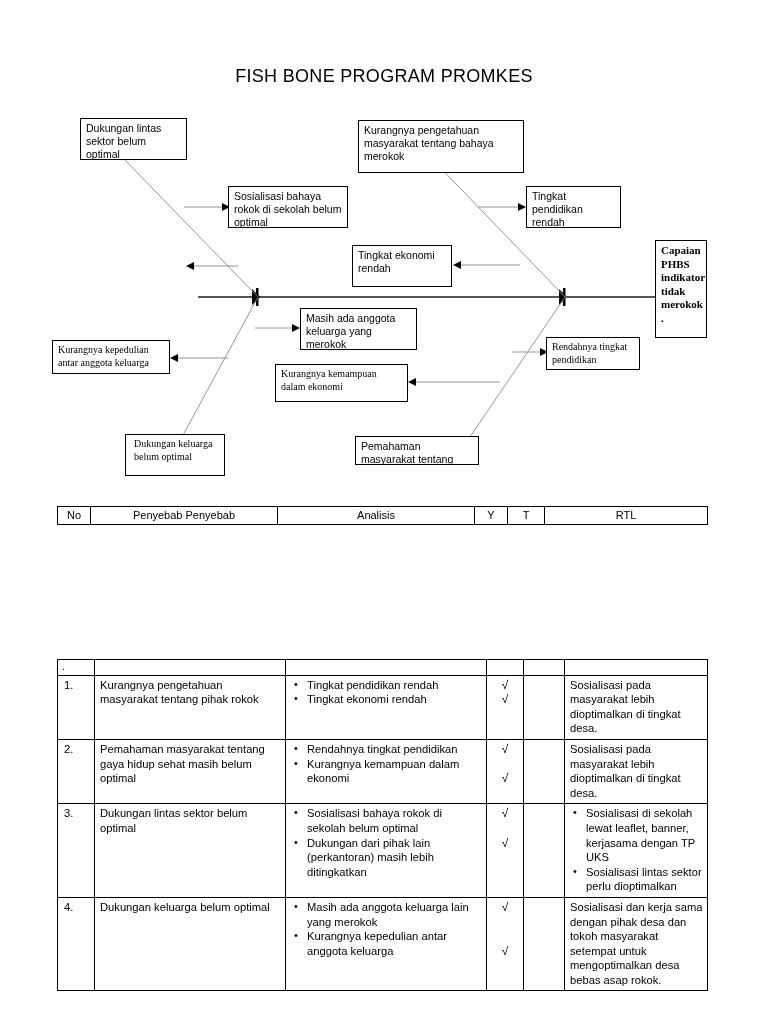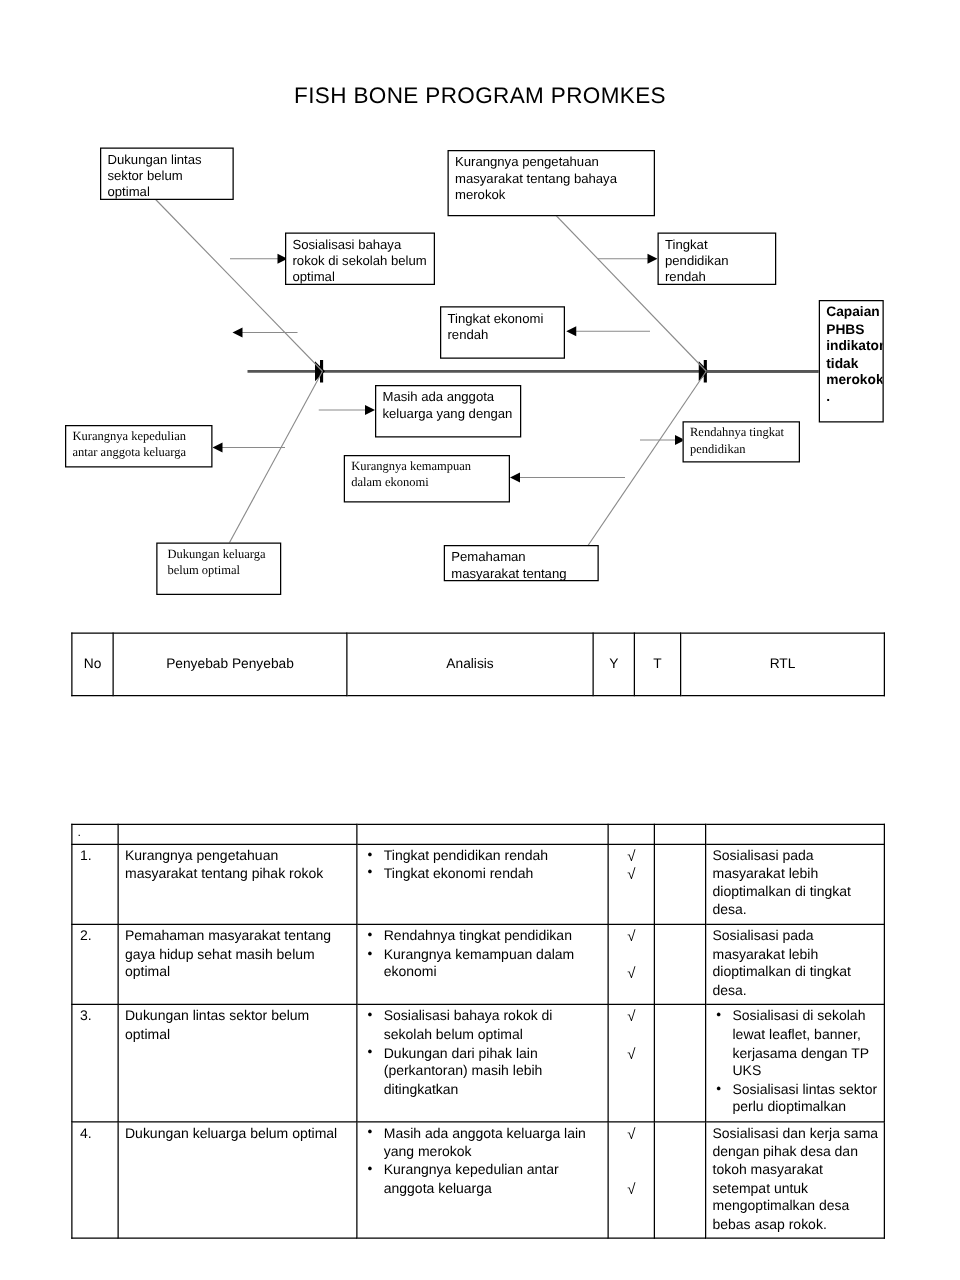--- a/index.html
+++ b/index.html
@@ -56,35 +56,36 @@
     font-family: "Liberation Serif", serif;
     font-size: 10px;
     line-height: 12.5px;
   }
   .fb-box.head {
     font-weight: bold;
     font-size: 11px;
     line-height: 13.5px;
     border: 1px solid #000000;
     padding: 3px 3px 2px 5px;
+    font-family: Liberation Serif, serif;
   }
 
   
   #header-table {
     position: absolute;
     left: 57px;
     top: 506px;
     width: 651px;
     border-collapse: collapse;
     font-size: 11px;
   }
   #header-table td {
     border: 1px solid #000000;
     height: 17px;
-    padding: 16px 2px;
+    padding: 0 2px;
     text-align: center;
     vertical-align: middle;
     line-height: 13px;
   }
 
   
   #main-table {
     position: absolute;
     left: 57px;
     top: 659px;
@@ -194,21 +195,21 @@
   <div class="fb-box serif" style="left:52px; top:340px; width:118px; height:34px;">Kurangnya kepedulian antar anggota keluarga</div>
 
   <div class="fb-box serif" style="left:125px; top:434px; width:100px; height:42px; padding-left:8px;">Dukungan keluarga belum optimal</div>
 
   <div class="fb-box" style="left:358px; top:120px; width:166px; height:53px;">Kurangnya pengetahuan masyarakat tentang bahaya merokok</div>
 
   <div class="fb-box" style="left:526px; top:186px; width:95px; height:42px;">Tingkat pendidikan rendah</div>
 
   <div class="fb-box" style="left:352px; top:245px; width:100px; height:42px;">Tingkat ekonomi rendah</div>
 
-  <div class="fb-box" style="left:300px; top:308px; width:117px; height:42px;">Masih ada anggota keluarga yang dengan</div>
+  <div class="fb-box" style="left:300px; top:308px; width:117px; height:42px;">Masih ada anggota keluarga yang merokok</div>
 
   <div class="fb-box serif" style="left:275px; top:364px; width:133px; height:38px;">Kurangnya kemampuan dalam ekonomi</div>
 
   <div class="fb-box serif" style="left:546px; top:337px; width:94px; height:33px;">Rendahnya tingkat pendidikan</div>
 
   <div class="fb-box" style="left:355px; top:436px; width:124px; height:29px;">Pemahaman masyarakat tentang gaya hidup sehat</div>
 
   <div class="fb-box head" style="left:655px; top:240px; width:52px; height:98px;">Capaian PHBS indikator tidak merokok .</div>
 
 </div>

